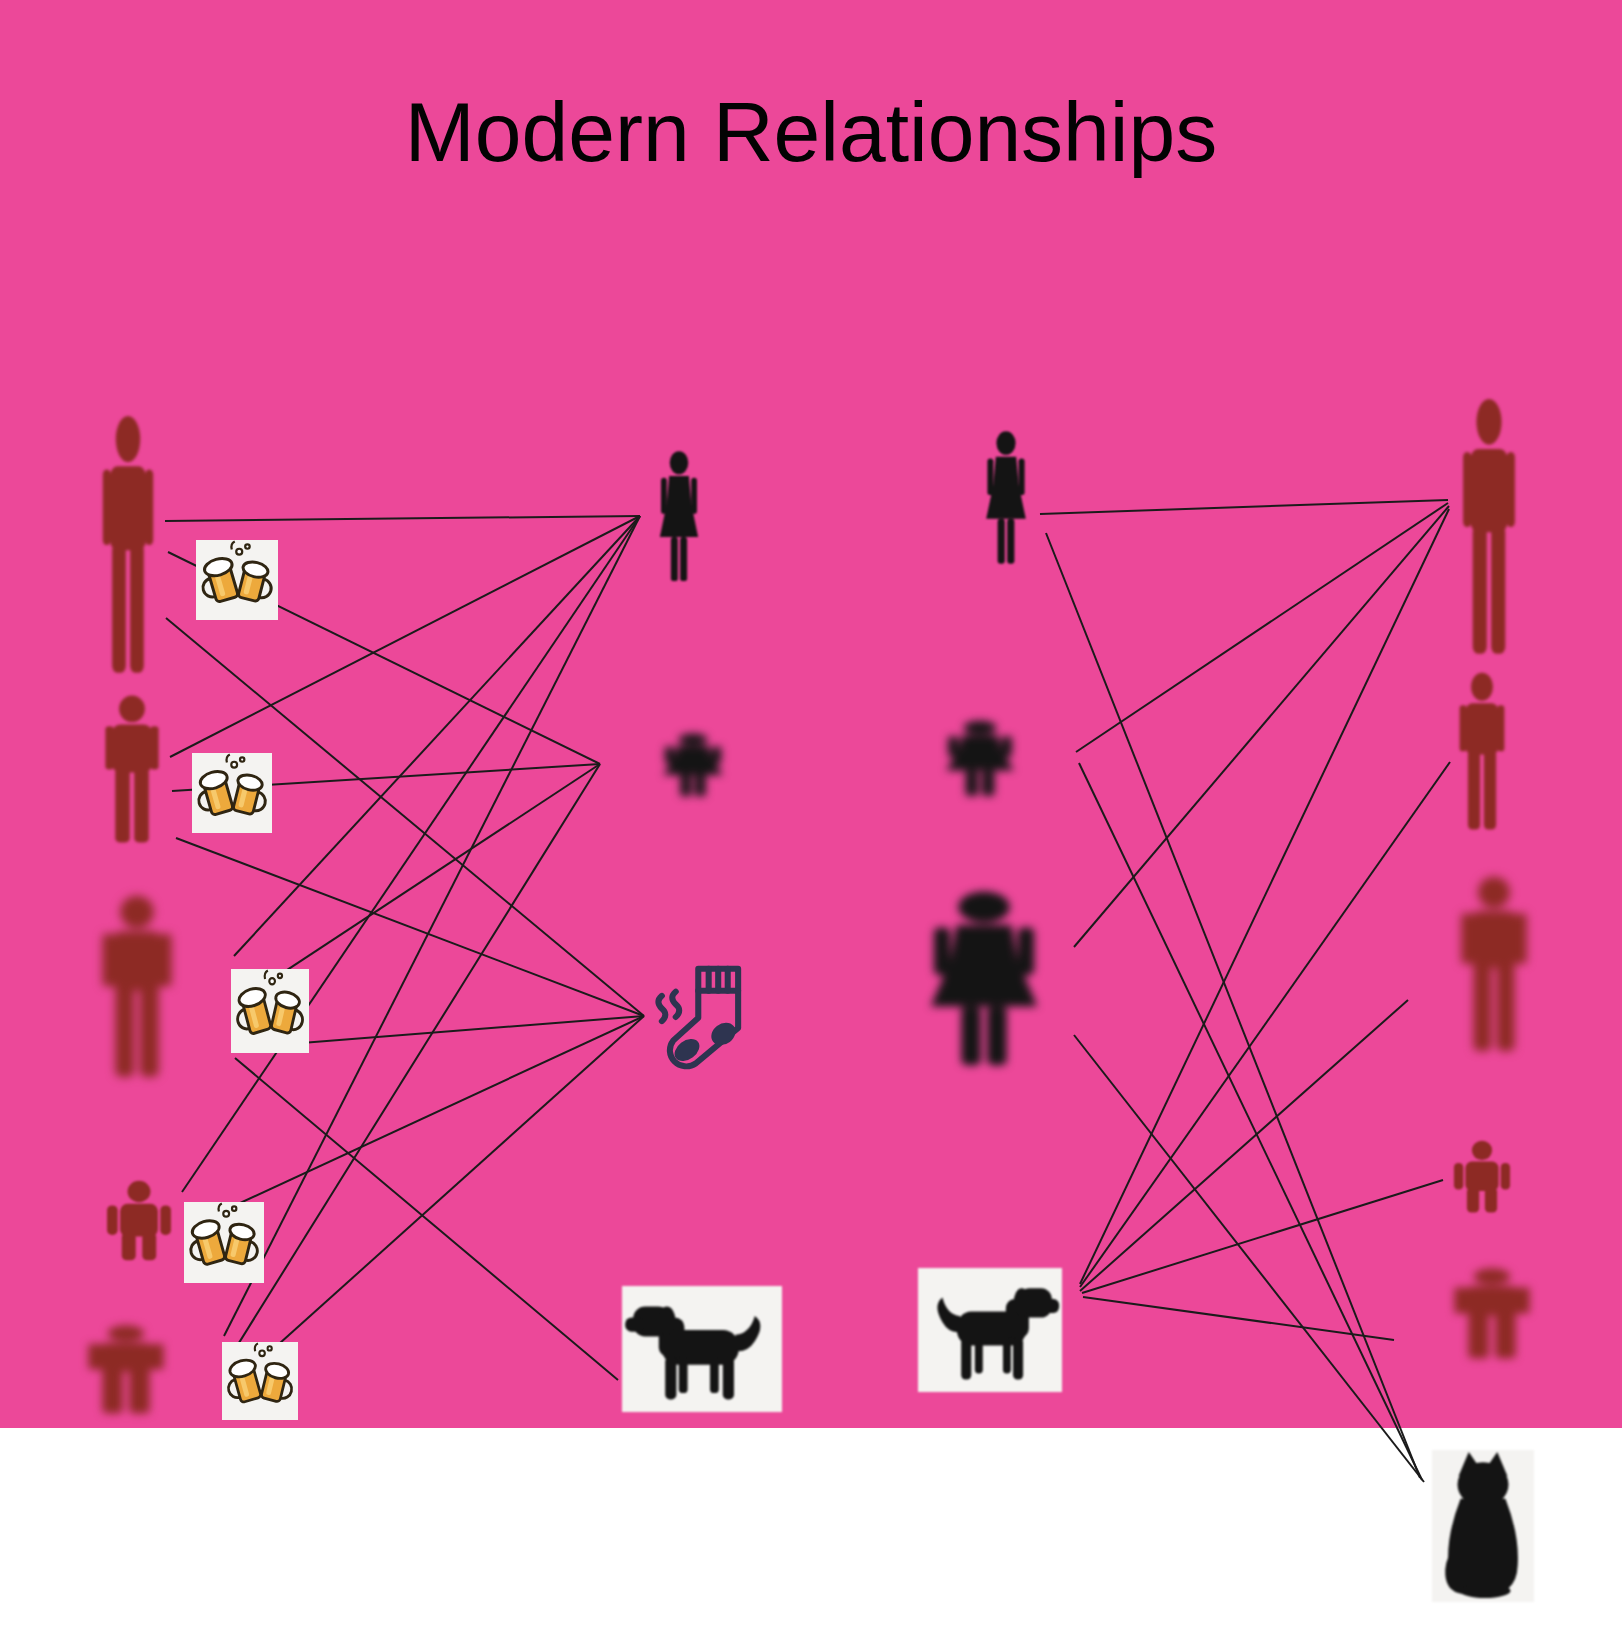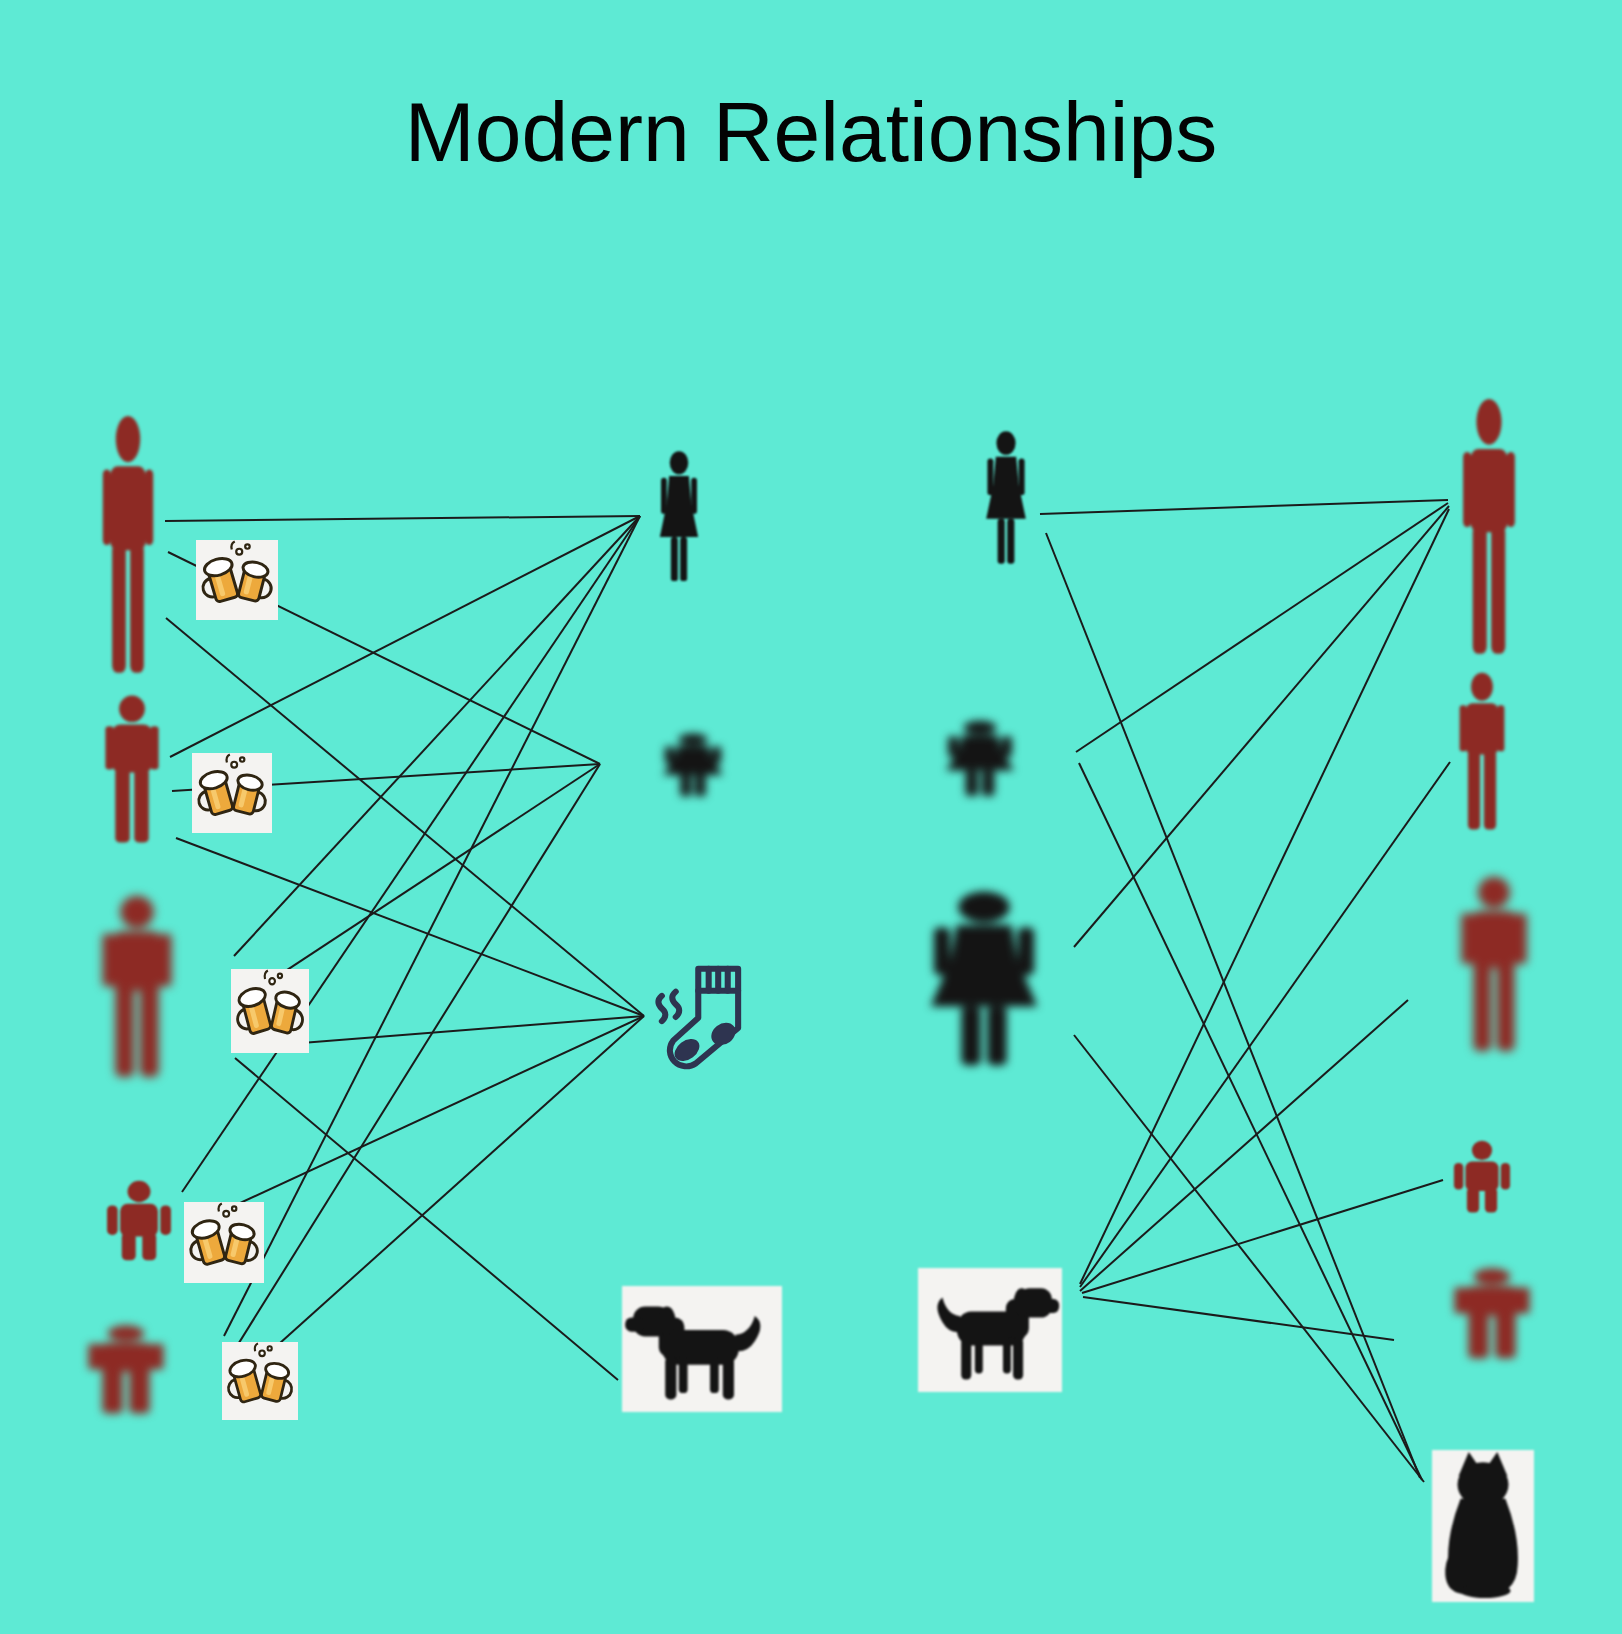--- a/index.html
+++ b/index.html
@@ -1,20 +1,20 @@
 <!DOCTYPE html>
 <html style="--background: #ffffff; --figure-red: #8d2a24; --figure-black: #141414; --sock-navy: #2e3450; --line: #1b1b1b; --beer-amber: #eda93c; --beer-amber-light: #f7c96b; --beer-outline: #2f2512; --beer-foam: #ffffff; --icon-box-bg: #f4f3f1;"><head>
 <meta charset="utf-8">
 <style>
   html,body{margin:0;padding:0;}
   body{
     width:1622px;height:1634px;background:#ffffff;overflow:hidden;
     font-family:"Liberation Sans", sans-serif;
   }
-  #stage{position:relative;width:1622px;height:1634px;background:#5eead4;}
+  #stage{position:relative;width:1622px;height:1428px;background:#ec4899;}
   #page-title{
     position:absolute;top:84px;left:0;width:100%;margin:0;
     text-align:center;font-size:84px;font-weight:400;color:#030303;
     letter-spacing:0px;
   }
   #edges{position:absolute;left:0;top:0;z-index:1;}
   #nodes{position:absolute;left:0;top:0;width:100%;height:100%;z-index:2;}
   .node{position:absolute;}
   .node svg{display:block;width:100%;height:100%;overflow:visible;}
   .node.red{color:var(--figure-red);}

